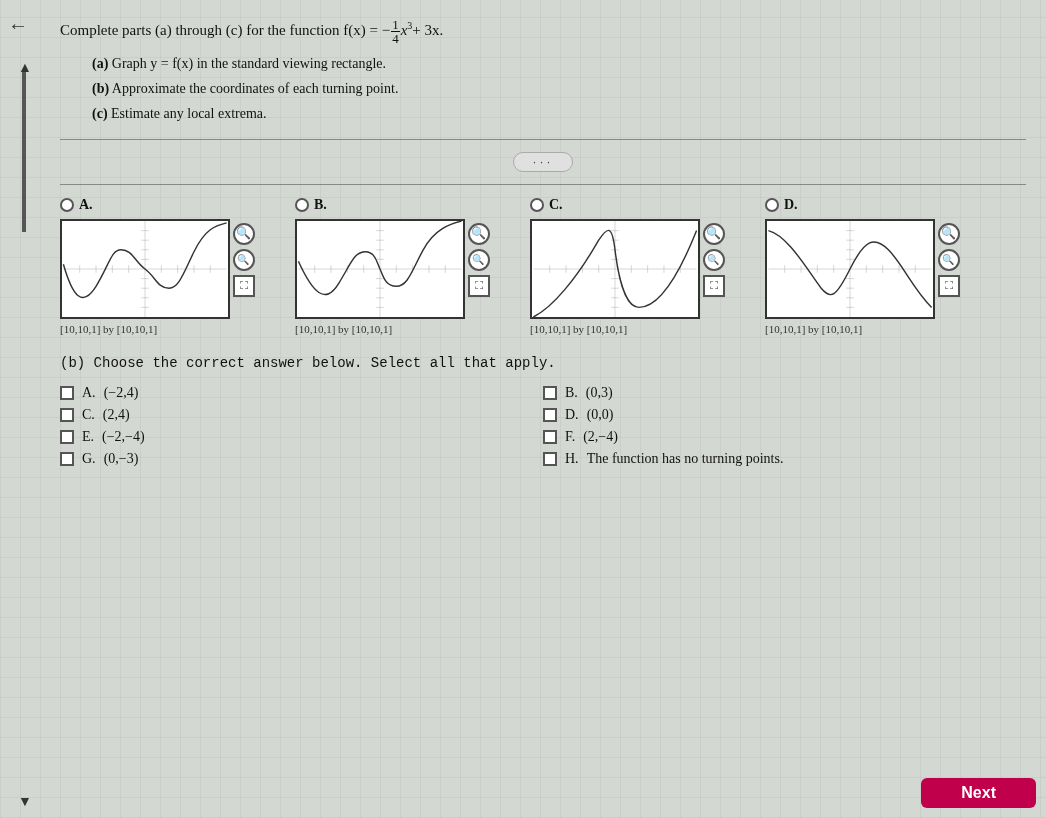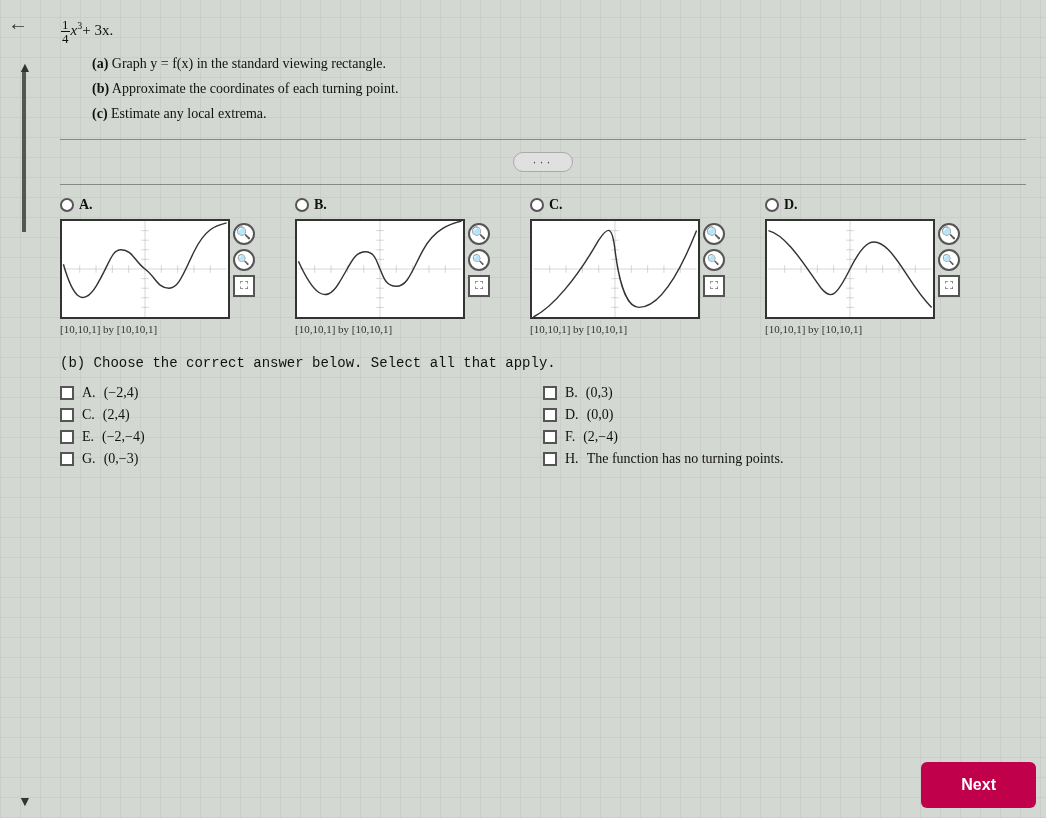--- a/index.html
+++ b/index.html
@@ -225,21 +225,21 @@
       flex-shrink: 0;
     }
     .next-btn {
       position: absolute;
       bottom: 10px;
       right: 10px;
       background: #c0004a;
       color: white;
       border: none;
       border-radius: 6px;
-      padding: 14px 40px;
+      padding: 6px 40px;
       font-size: 16px;
       font-weight: bold;
       cursor: pointer;
     }
     .fraction {
       display: inline-flex;
       flex-direction: column;
       align-items: center;
       vertical-align: middle;
       font-size: 13px;
@@ -267,21 +267,21 @@
 
   <div class="up-arrow">▲</div>
 
   <div class="left-bar"></div>
 
   <div class="down-arrow">▼</div>
 
   <div class="main-content">
 
     <div class="problem-statement">
-      <span class="fraction">
+      <span>Complete parts (a) through (c) for the function f(x) = −</span><span class="fraction">
           <span class="num">1</span>
           <span class="den">4</span>
         </span><span style="font-style:italic;">x</span><span class="superscript">3</span><span>+ 3x.</span>
     </div>
 
     <div class="sub-parts">
       <div><span class="bold">(a)</span> <span>Graph y = f(x) in the standard viewing rectangle.</span></div>
       <div><span class="bold">(b)</span> <span>Approximate the coordinates of each turning point.</span></div>
       <div><span class="bold">(c)</span> <span>Estimate any local extrema.</span></div>
     </div>

